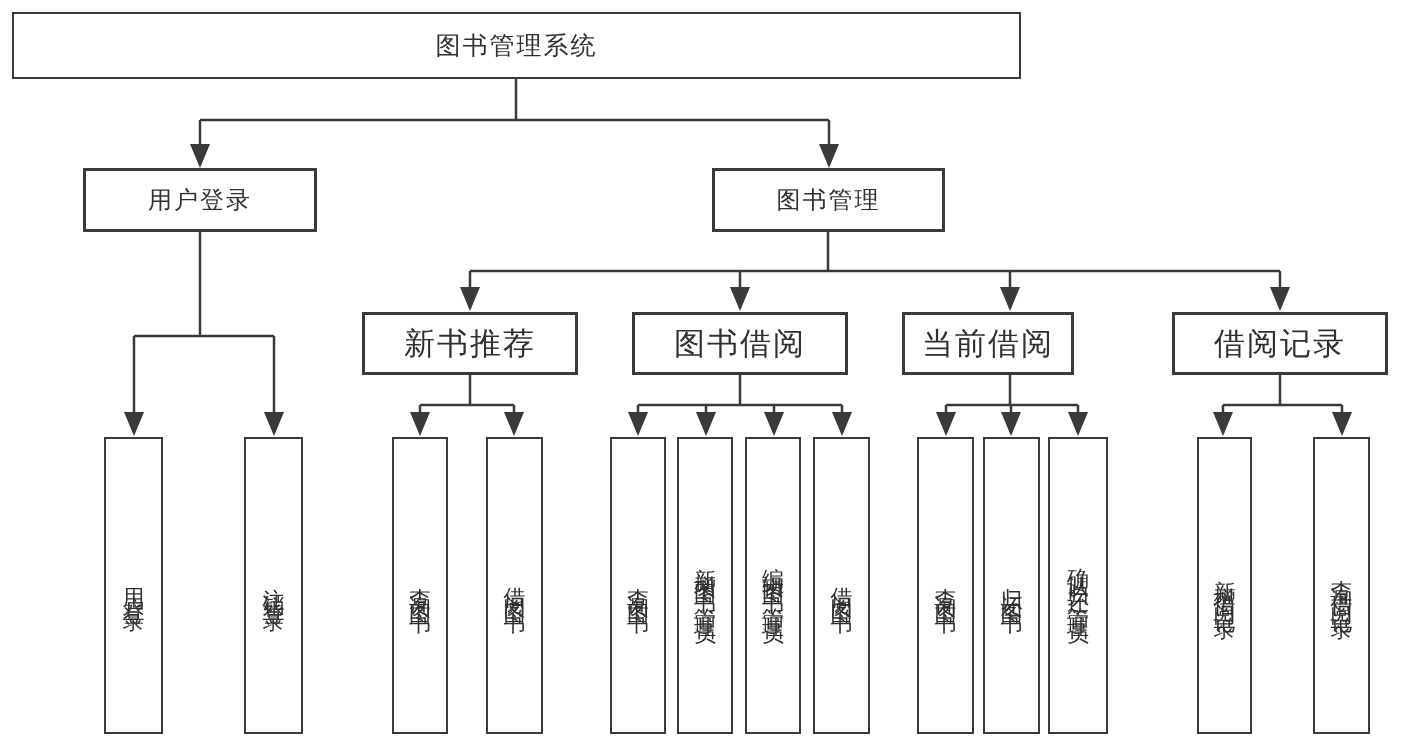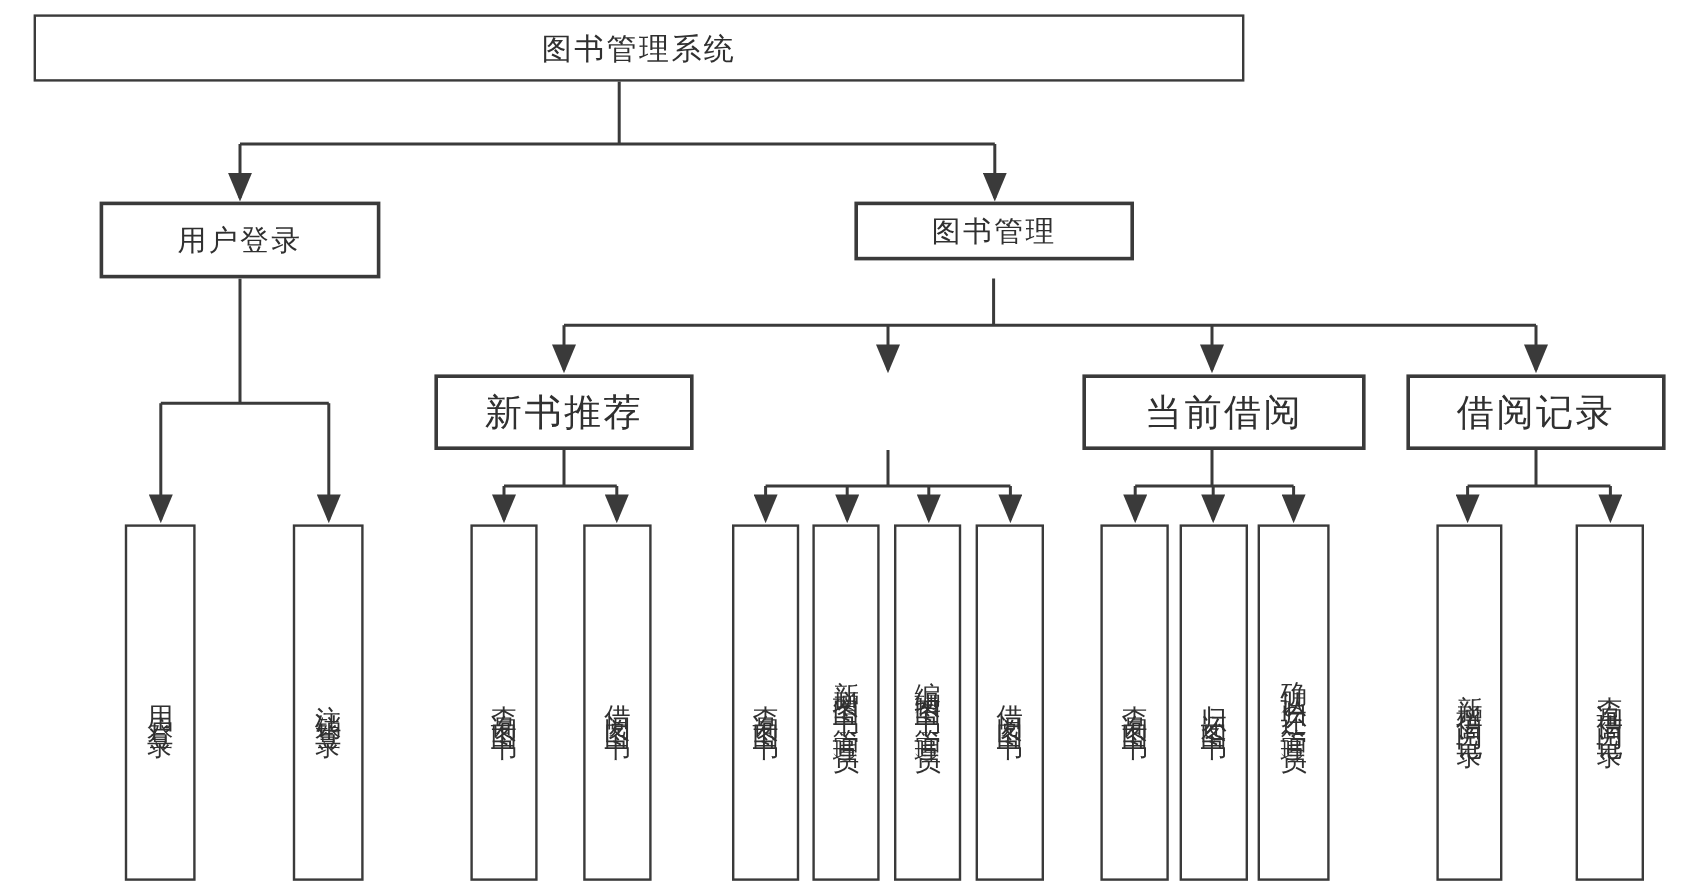--- a/index.html
+++ b/index.html
@@ -67,27 +67,28 @@
       <line x1="774" y1="405" x2="774" y2="433" marker-end="url(#arr)"></line>
       <line x1="842" y1="405" x2="842" y2="433" marker-end="url(#arr)"></line>
       <line x1="946" y1="405" x2="946" y2="433" marker-end="url(#arr)"></line>
       <line x1="1011" y1="405" x2="1011" y2="433" marker-end="url(#arr)"></line>
       <line x1="1078" y1="405" x2="1078" y2="433" marker-end="url(#arr)"></line>
       <line x1="1223" y1="405" x2="1223" y2="433" marker-end="url(#arr)"></line>
       <line x1="1342" y1="405" x2="1342" y2="433" marker-end="url(#arr)"></line>
     </g>
   </svg>
 
-  <div class="box root" style="left:28px;top:12px;width:1009px;height:56px">图书管理系统</div>
+  <div class="box root" style="left:12px;top:12px;width:1009px;height:67px">图书管理系统</div>
 
   <div class="box lvl1" style="left:83px;top:168px;width:234px;height:64px">用户登录</div>
-  <div class="box lvl1" style="left:712px;top:168px;width:233px;height:49px">图书管理</div>
+  <div class="box lvl1" style="left:712px;top:168px;width:233px;height:64px">图书管理</div>
 
   <div class="box lvl2" style="left:362px;top:312px;width:216px;height:63px">新书推荐</div>
-  <div class="box lvl2" style="left:902px;top:312px;width:236px;height:63px">当前借阅</div>
+  <div class="box lvl2" style="left:632px;top:312px;width:216px;height:63px">图书借阅</div>
+  <div class="box lvl2" style="left:902px;top:312px;width:172px;height:63px">当前借阅</div>
   <div class="box lvl2" style="left:1172px;top:312px;width:216px;height:63px">借阅记录</div>
 
   <div class="box leaf" style="left:104px;width:59px">
     <span class="vtext">用户登录</span>
     </div>
   <div class="box leaf" style="left:244px;width:59px">
     <span class="vtext">注销登录</span>
     </div>
 
   <div class="box leaf" style="left:392px;width:56px">

